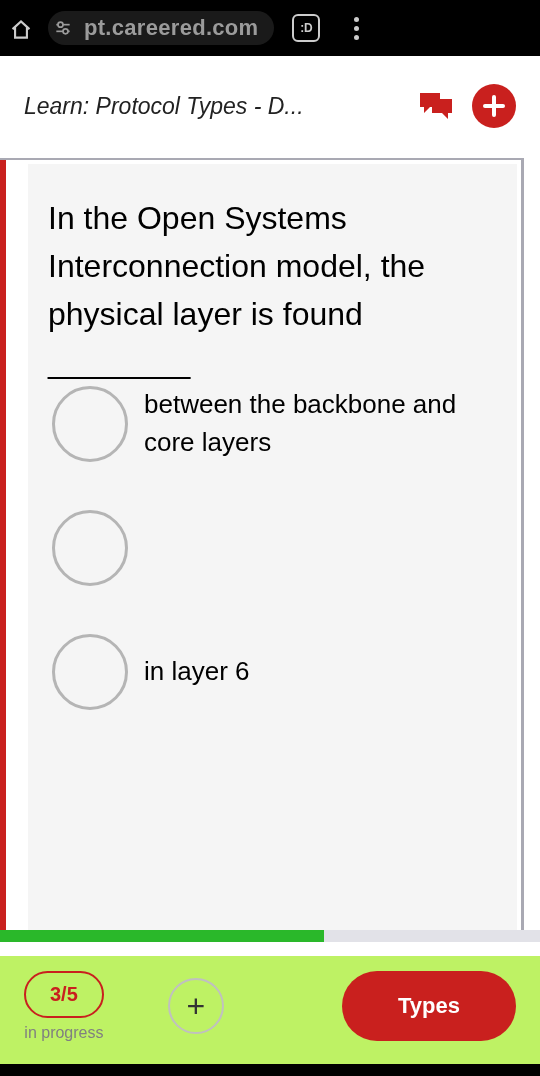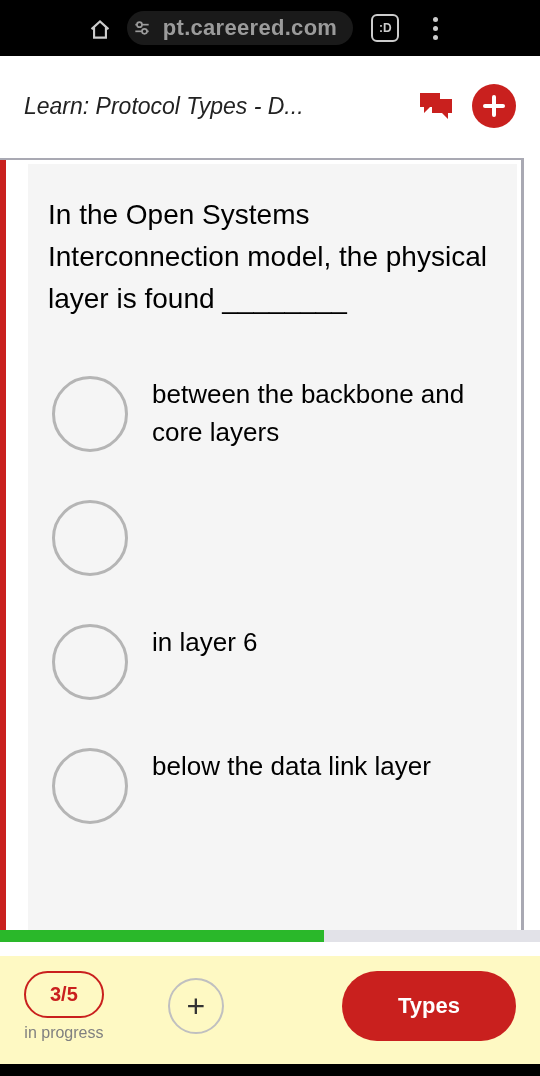--- a/index.html
+++ b/index.html
@@ -16,21 +16,20 @@
       position: relative;
     }
     .browser-bar {
       background: #000;
       height: 56px;
       display: flex;
       align-items: center;
       padding: 0 8px;
       gap: 14px;
       color: #ccc;
-      justify-content: center;
     }
     .browser-home {
       width: 26px;
       height: 26px;
       display: flex;
       align-items: flex-end;
       justify-content: center;
     }
     .url-pill {
       background: #1a1a1a;
@@ -126,35 +125,34 @@
       width: 6px;
       background: #c9201e;
     }
     .question-card {
       background: #f5f5f5;
       margin: 4px 4px 0 28px;
       padding: 30px 26px 40px 20px;
       height: 100%;
     }
     .question-text {
-      font-size: 28px;
+      font-size: 32px;
       line-height: 1.5;
       color: #000;
-      margin-bottom: 56px;
     }
     .options {
       display: flex;
       flex-direction: column;
       gap: 48px;
       padding-left: 4px;
     }
     .option {
       display: flex;
-      align-items: flex-start;
-      gap: 24px;
+      align-items: center;
+      gap: 16px;
     }
     .radio {
       width: 76px;
       height: 76px;
       border: 3px solid #b5b5b5;
       border-radius: 50%;
       flex-shrink: 0;
     }
     .option-text {
       font-size: 26px;
@@ -173,21 +171,21 @@
       height: 100%;
       background: #2ab82a;
       width: 60%;
     }
     .footer {
       position: absolute;
       bottom: 0;
       left: 0;
       right: 0;
       height: 120px;
-      background: #fef9c3;
+      background: #bef264;
       display: flex;
       align-items: center;
       padding: 0 24px 8px 24px;
       border-bottom: 12px solid #000;
     }
     .footer-left {
       display: flex;
       flex-direction: column;
       align-items: center;
       gap: 6px;
@@ -283,24 +281,20 @@
         <div class="radio"></div>
         <div class="option-text">between the backbone and core layers</div>
       </div>
       <div class="option">
         <div class="radio"></div>
       </div>
       <div class="option">
         <div class="radio"></div>
         <div class="option-text">in layer 6</div>
       </div>
-      <div class="option">
-        <div class="radio"></div>
-        <div class="option-text">below the data link layer</div>
-      </div>
     </div>
   </div>
 </div>
 
 <div class="progress-bar">
   <div class="progress-fill"></div>
 </div>
 
 <div class="footer">
   <div class="footer-left">

